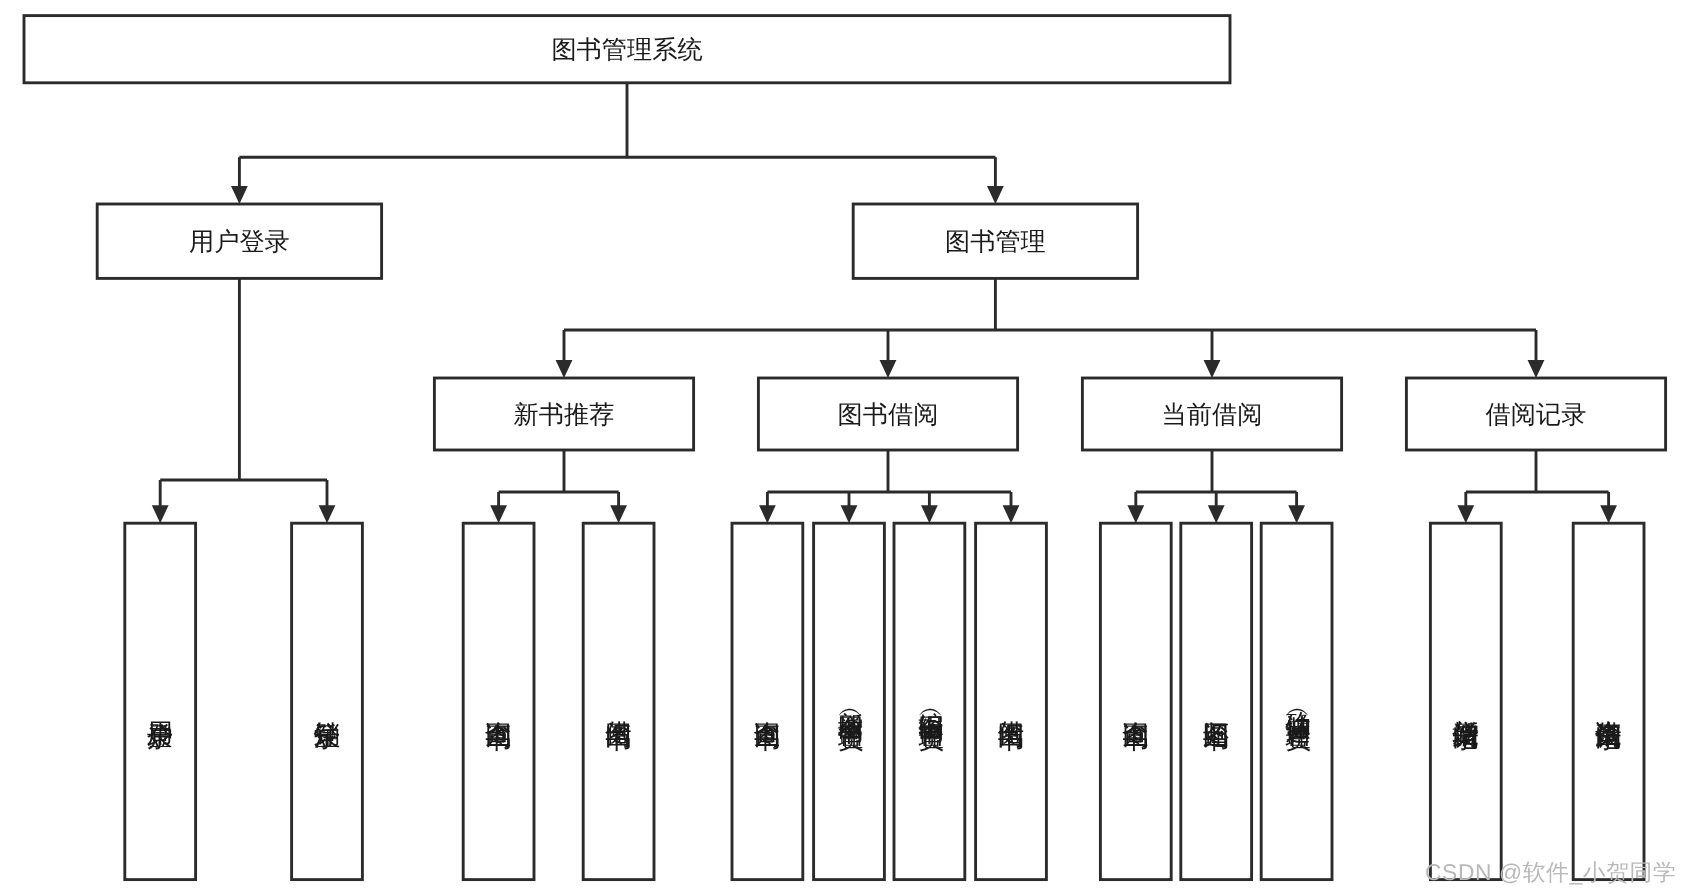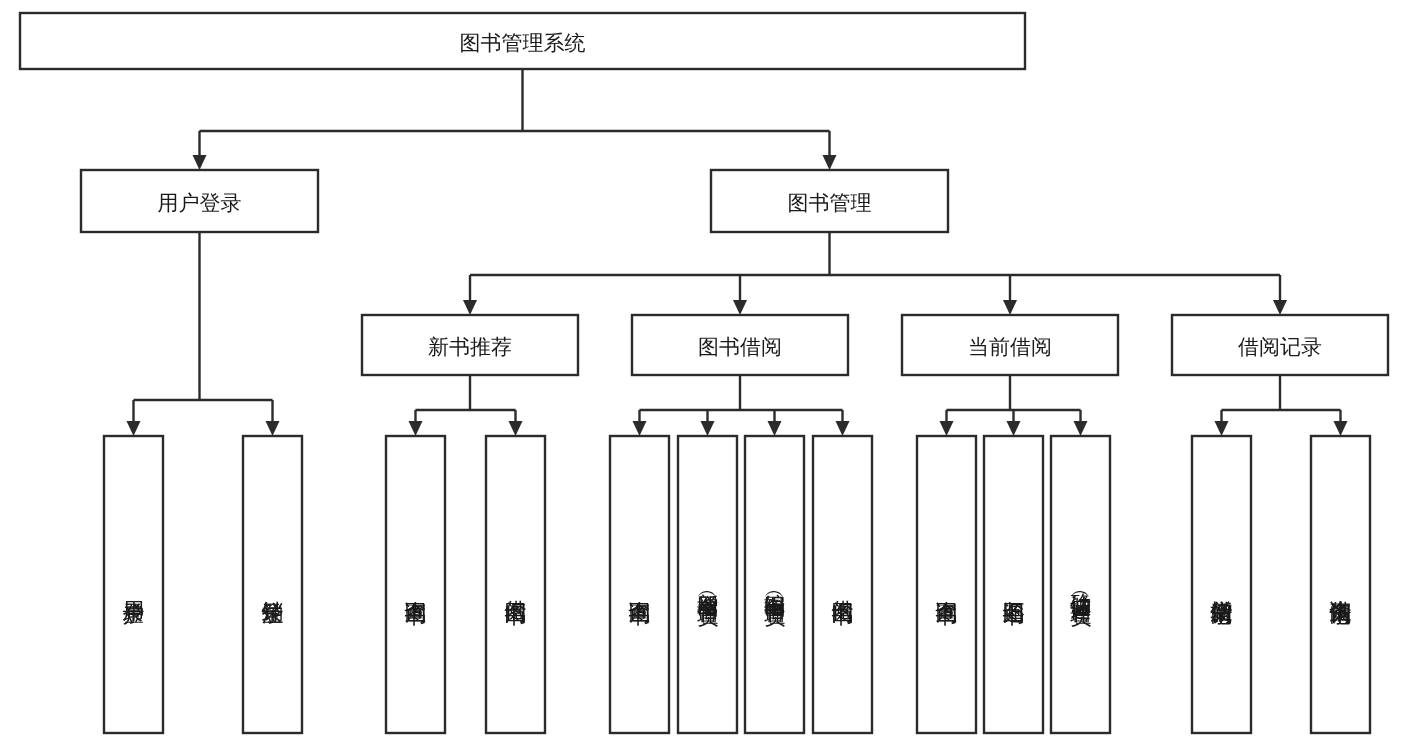--- a/index.html
+++ b/index.html
@@ -177,14 +177,15 @@
       <div class="leaf-label" style="left: 678px; top: 436px; width: 59px; height: 297px; font-size: 21px; letter-spacing: 2px;">新增图书（管理员）</div>
       <div class="leaf-label" style="left: 745px; top: 436px; width: 59px; height: 297px; font-size: 21px; letter-spacing: 2px;">编辑图书（管理员）</div>
       <div class="leaf-label" style="left: 813px; top: 436px; width: 59px; height: 297px;">借阅图书</div>
       <div class="leaf-label" style="left: 917px; top: 436px; width: 59px; height: 297px;">查询图书</div>
       <div class="leaf-label" style="left: 984px; top: 436px; width: 59px; height: 297px;">归还图书</div>
       <div class="leaf-label" style="left: 1051px; top: 436px; width: 59px; height: 297px; font-size: 21px; letter-spacing: 2px;">确认归还（管理员）</div>
       <div class="leaf-label" style="left: 1192px; top: 436px; width: 59px; height: 297px;">新增借阅记录</div>
       <div class="leaf-label" style="left: 1311px; top: 436px; width: 59px; height: 297px;">查询借阅记录</div>
     </div>
 
+  <div class="watermark">CSDN @软件_小贺同学</div>
 
 </div>
 
 </body></html>

